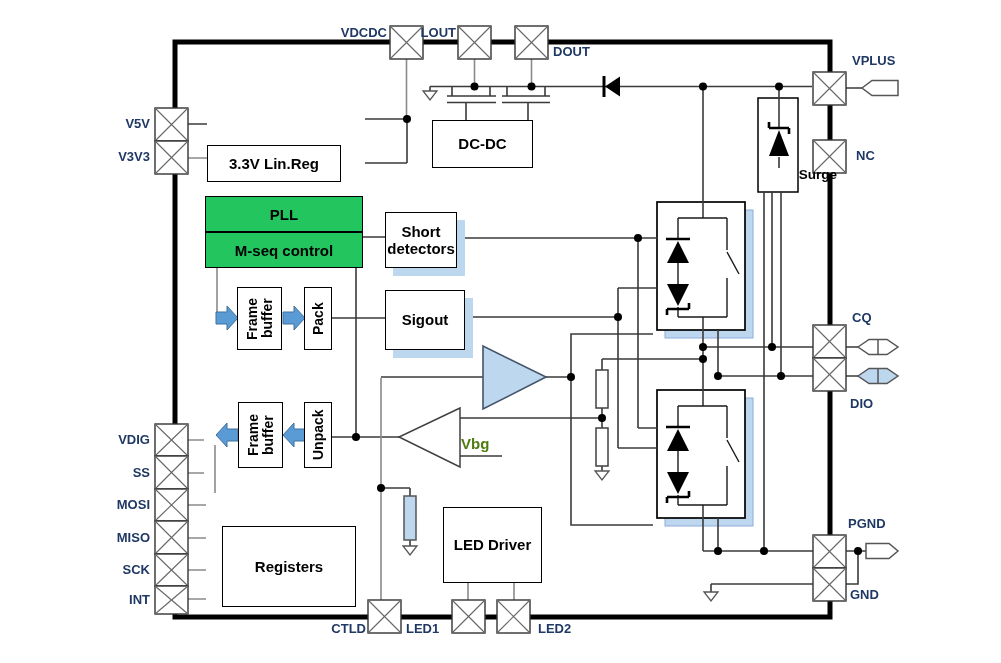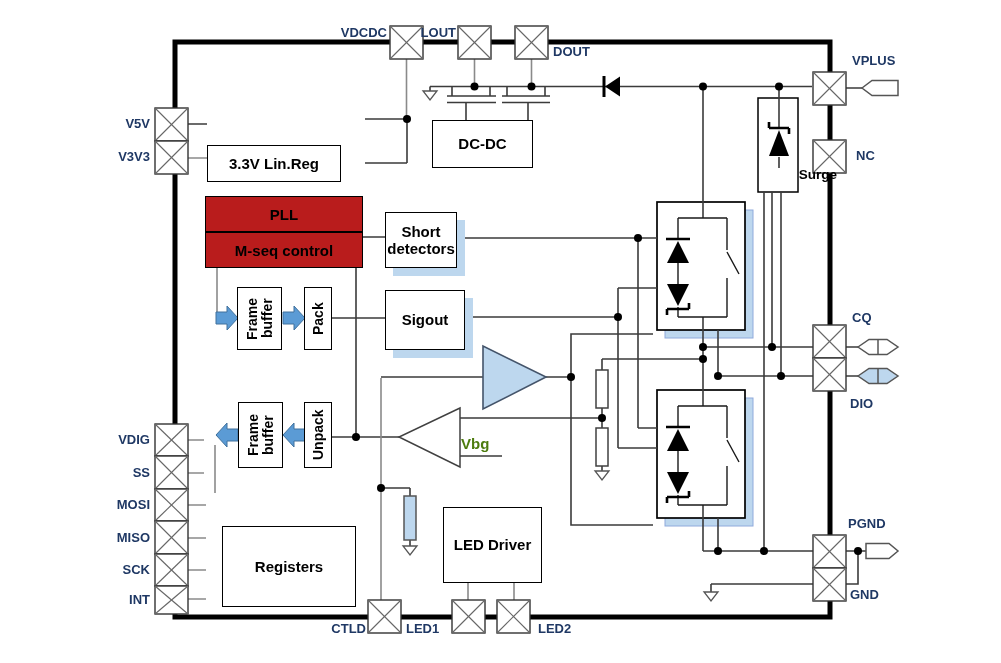--- a/index.html
+++ b/index.html
@@ -4,21 +4,21 @@
 <style>
   html,body{margin:0;padding:0;background:#fff;}
   .stage{position:relative;width:1001px;height:663px;background:#fff;
          font-family:"Liberation Sans",sans-serif;overflow:hidden;}
   .stage > svg{position:absolute;left:0;top:0;z-index:1;}
   .blk{position:absolute;box-sizing:border-box;background:#fff;border:1.6px solid #000;
        display:flex;align-items:center;justify-content:center;font-weight:bold;
        font-size:15px;color:#000;text-align:center;line-height:1.15;z-index:2;padding:0 3px;}
   .shadow{box-shadow:8px 8px 0 0 #BDD7EE;}
   .vert{writing-mode:vertical-rl;transform:rotate(180deg);font-size:14px;line-height:1.05;padding:2px 0;}
-  .pllwrap{position:absolute;box-sizing:border-box;border:1.6px solid #000;background:#b91c1c;
+  .pllwrap{position:absolute;box-sizing:border-box;border:1.6px solid #000;background:#22c55e;
            display:flex;flex-direction:column;z-index:2;}
   .pllrow{flex:1;display:flex;align-items:center;justify-content:center;
           font-weight:bold;font-size:15px;color:#000;}
   .pllrow.divided{border-bottom:2.5px solid #000;}
   .plabel{position:absolute;font-weight:bold;font-size:13px;color:#1F3864;z-index:3;white-space:nowrap;}
   .r{text-align:right;}
   .vbg{position:absolute;font-weight:bold;font-size:15px;color:#4d7c0f;z-index:3;}
   .surgelbl{position:absolute;font-weight:bold;font-size:13.5px;color:#000;z-index:3;text-align:center;}
 </style>
 </head>

